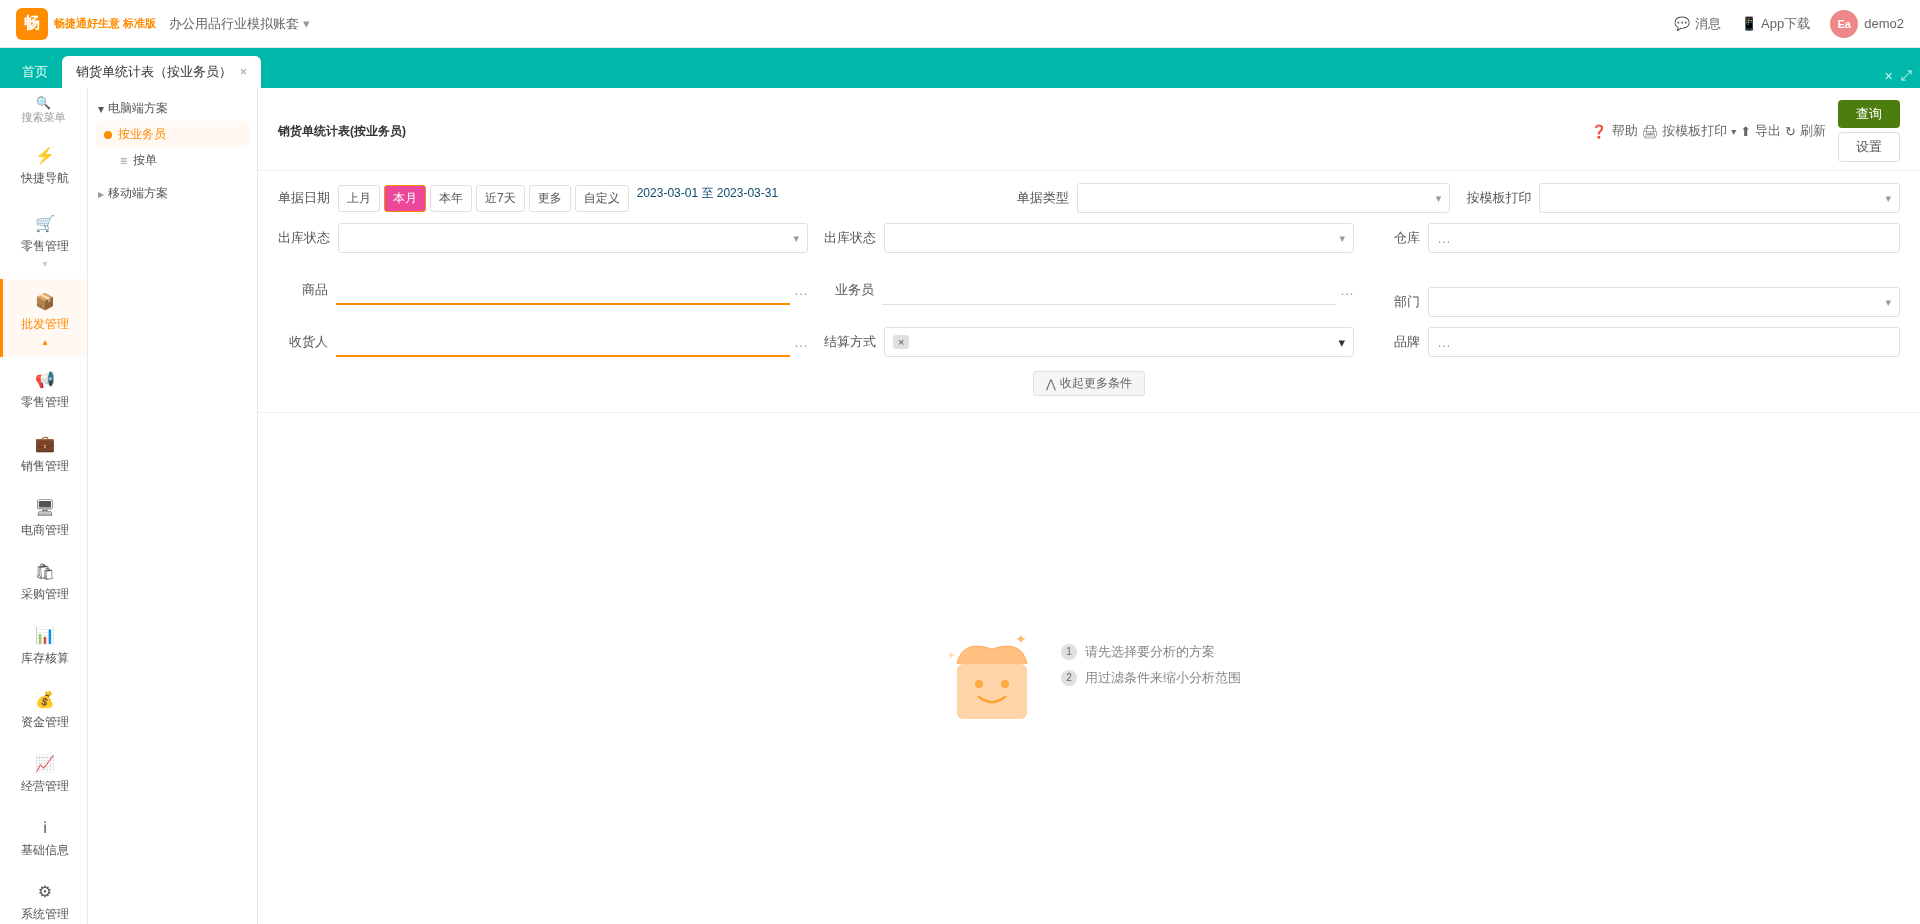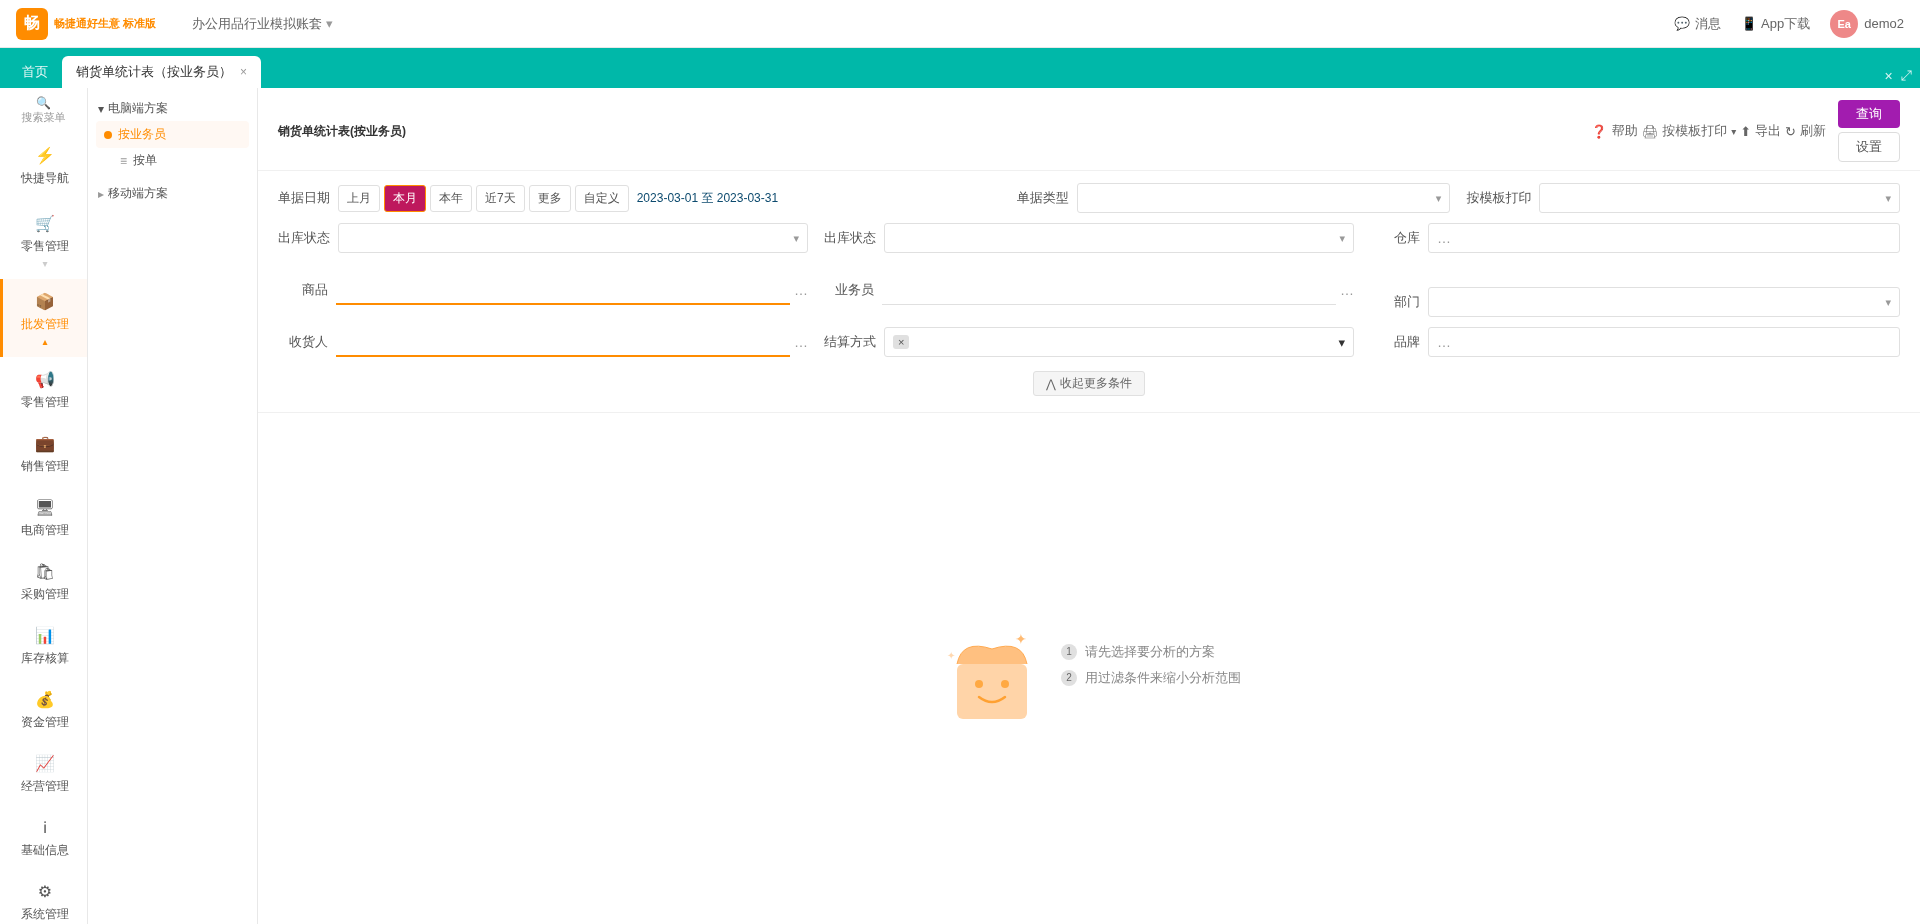--- a/index.html
+++ b/index.html
@@ -13,21 +13,21 @@
       align-items: center;
       justify-content: space-between;
       padding: 0 16px;
       border-bottom: 1px solid #e8e8e8;
       z-index: 100;
     }
     .top-header-left { display: flex; align-items: center; gap: 8px; }
     .logo-area { display: flex; align-items: center; gap: 6px; }
     .logo-icon { width: 32px; height: 32px; background: #ff8c00; border-radius: 6px; display: flex; align-items: center; justify-content: center; color: #fff; font-size: 16px; font-weight: bold; }
     .logo-text { font-size: 11px; color: #ff8c00; line-height: 1.3; font-weight: 600; }
-    .breadcrumb-area { display: flex; align-items: center; gap: 4px; margin-left: 28px; font-size: 13px; color: #666; }
+    .breadcrumb-area { display: flex; align-items: center; gap: 4px; margin-left: 5px; font-size: 13px; color: #666; }
     .top-header-right { display: flex; align-items: center; gap: 20px; color: #666; font-size: 13px; }
     .header-btn { display: flex; align-items: center; gap: 4px; cursor: pointer; color: #666; }
     .avatar { width: 28px; height: 28px; border-radius: 50%; background: #ff8c00; display: flex; align-items: center; justify-content: center; color: #fff; font-size: 12px; overflow: hidden; }
 
     
     .tab-bar {
       background: #00b8a9;
       height: 40px;
       display: flex;
       align-items: flex-end;
@@ -159,23 +159,23 @@
       padding: 12px 20px;
       background: #fff;
       border-bottom: 1px solid #f0f0f0;
     }
     .filter-row { display: flex; align-items: center; gap: 16px; margin-bottom: 10px; }
     .filter-item { display: flex; align-items: center; gap: 8px; flex: 1; }
     .filter-label { font-size: 13px; color: #555; white-space: nowrap; min-width: 50px; text-align: right; }
     .filter-control { flex: 1; display: flex; align-items: center; position: relative; }
 
     
-    .date-period { display: flex; align-items: center; gap: 4px; flex: 1; }
+    .date-period { display: flex; align-items: flex-start; gap: 4px; flex: 1; }
     .period-btn { padding: 4px 8px; font-size: 12px; border: 1px solid #e0e0e0; border-radius: 3px; cursor: pointer; color: #555; background: #fff; }
-    .period-btn.active { background: #be185d; color: #fff; border-color: #ff8c00; }
+    .period-btn.active { background: #ec4899; color: #fff; border-color: #ff8c00; }
     .date-range { font-size: 12px; color: #0c4a6e; margin-left: 4px; }
 
     
     .select-input {
       flex: 1;
       height: 30px;
       border: 1px solid #e0e0e0;
       border-radius: 3px;
       padding: 0 8px;
       font-size: 13px;
@@ -235,21 +235,21 @@
       padding: 40px;
     }
     .empty-icon { width: 100px; height: 100px; position: relative; }
     .empty-text { font-size: 13px; color: #888; }
     .empty-text .step { display: flex; align-items: flex-start; gap: 8px; margin-bottom: 8px; }
     .step-num { width: 16px; height: 16px; border-radius: 50%; background: #e0e0e0; display: flex; align-items: center; justify-content: center; font-size: 10px; color: #666; flex-shrink: 0; margin-top: 1px; }
 
     
     .title-right-actions { display: flex; align-items: center; gap: 4px; }
 
-    .btn-query { background: #a21caf; color: #fff; border: none; padding: 5px 18px; border-radius: 4px; cursor: pointer; font-size: 13px; font-weight: 500; }
+    .btn-query { background: #4d7c0f; color: #fff; border: none; padding: 5px 18px; border-radius: 4px; cursor: pointer; font-size: 13px; font-weight: 500; }
     .btn-settings { background: #fff; color: #555; border: 1px solid #ddd; padding: 5px 14px; border-radius: 4px; cursor: pointer; font-size: 13px; }
   </style>
 </head>
 <body>
 
 <div class="top-header">
   <div class="top-header-left">
     <div class="logo-area">
       <div class="logo-icon">畅</div>
       <div class="logo-text">畅捷通好生意

